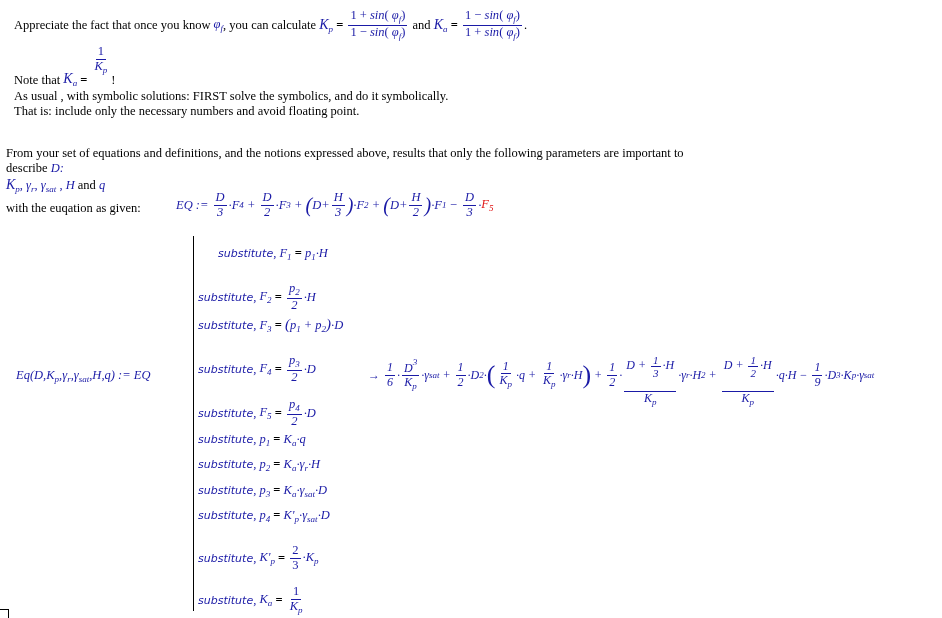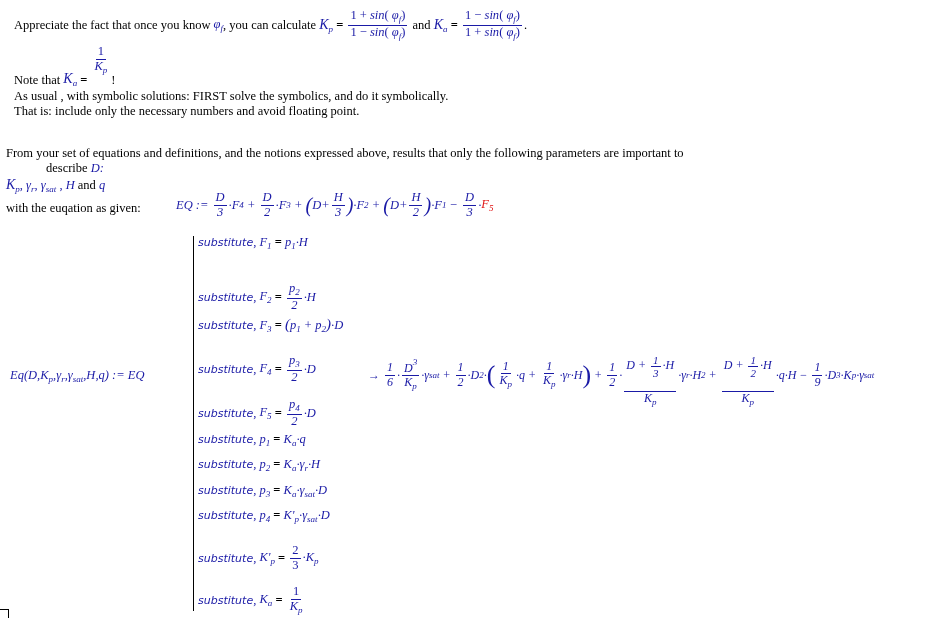--- a/index.html
+++ b/index.html
@@ -50,21 +50,21 @@
     <span class="num mu">1</span>
     <span class="den m">K<span class="sub">p</span></span>
   </span>
   <span>!</span>
 </div>
 
 <div class="abs" style="left:14px;top:89px;">As usual , with symbolic solutions: FIRST solve the symbolics, and do it symbolically.</div>
 <div class="abs" style="left:14px;top:104px;text-align:right;">That is: include only the necessary numbers and avoid floating point.</div>
 
 <div class="abs" style="left:6px;top:146px;">From your set of equations and definitions, and the notions expressed above, results that only the following parameters are important to</div>
-<div class="abs" style="left:6px;top:161px;margin-left:40px;">
+<div class="abs" style="left:6px;top:161px;">
   <span>describe</span>&nbsp;<span class="m">D:</span>
 </div>
 <div class="abs" style="left:6px;top:177px;">
   <span class="m" style="font-size:14px;">K<span class="sub">p</span></span><span class="mu">, </span><span class="m">γ<span class="sub">r</span></span><span class="mu">, </span><span class="m">γ<span class="sub">sat</span></span><span class="mu"> , </span><span class="m">H</span> <span>and</span> <span class="m">q</span>
 </div>
 <div class="abs" style="left:6px;top:201px;text-align:right;">with the euqation as given:</div>
 
 <div class="abs m" style="left:176px;top:187px;height:36px;display:flex;align-items:center;font-size:12.5px;">
   <span>EQ</span><span class="mu">&nbsp;:=&nbsp;</span>
   <span class="frac">
@@ -82,27 +82,27 @@
   <span style="font-size:20px;" class="mu">(</span> D <span class="mu">+</span> <span class="frac">
       <span class="num">H</span>
       <span class="den mu">2</span>
     </span><span style="font-size:20px;" class="mu">)</span>·F<span class="sub">1</span><span class="mu">&nbsp;−&nbsp;</span>
   <span class="frac">
       <span class="num">D</span>
       <span class="den mu">3</span>
     </span>·<span class="red">F<span class="sub">5</span></span>
 </div>
 
-<div class="abs m" style="left:10px;top:368px;">
+<div class="abs m" style="left:16px;top:368px;">
   Eq<span class="mu">(</span>D<span class="mu">,</span>K<span class="sub">p</span><span class="mu">,</span>γ<span class="sub">r</span><span class="mu">,</span>γ<span class="sub">sat</span><span class="mu">,</span>H<span class="mu">,</span>q<span class="mu">)</span><span class="mu"> := </span>EQ
 </div>
 
 <div class="vbar"></div>
 
-<div class="subrow" style="top:235px;"><span class="kw">substitute</span><span class="mu">, </span><span class="m">F<span class="sub">1</span></span><span class="eqs"> = </span><span class="m">p<span class="sub">1</span>·H</span></div>
+<div class="subrow" style="top:246px;margin-left:20px;"><span class="kw">substitute</span><span class="mu">, </span><span class="m">F<span class="sub">1</span></span><span class="eqs"> = </span><span class="m">p<span class="sub">1</span>·H</span></div>
 
 <div class="subrow" style="top:270px;display:flex;align-items:center;">
     <span class="kw">substitute</span>
     <span class="mu">,&nbsp;</span>
     <span class="m">F<span class="sub">2</span></span>
     <span class="eqs">&nbsp;=&nbsp;</span>
     <span class="frac m">
       <span class="num">p<span class="sub">2</span></span>
       <span class="den mu">2</span>
     </span>

